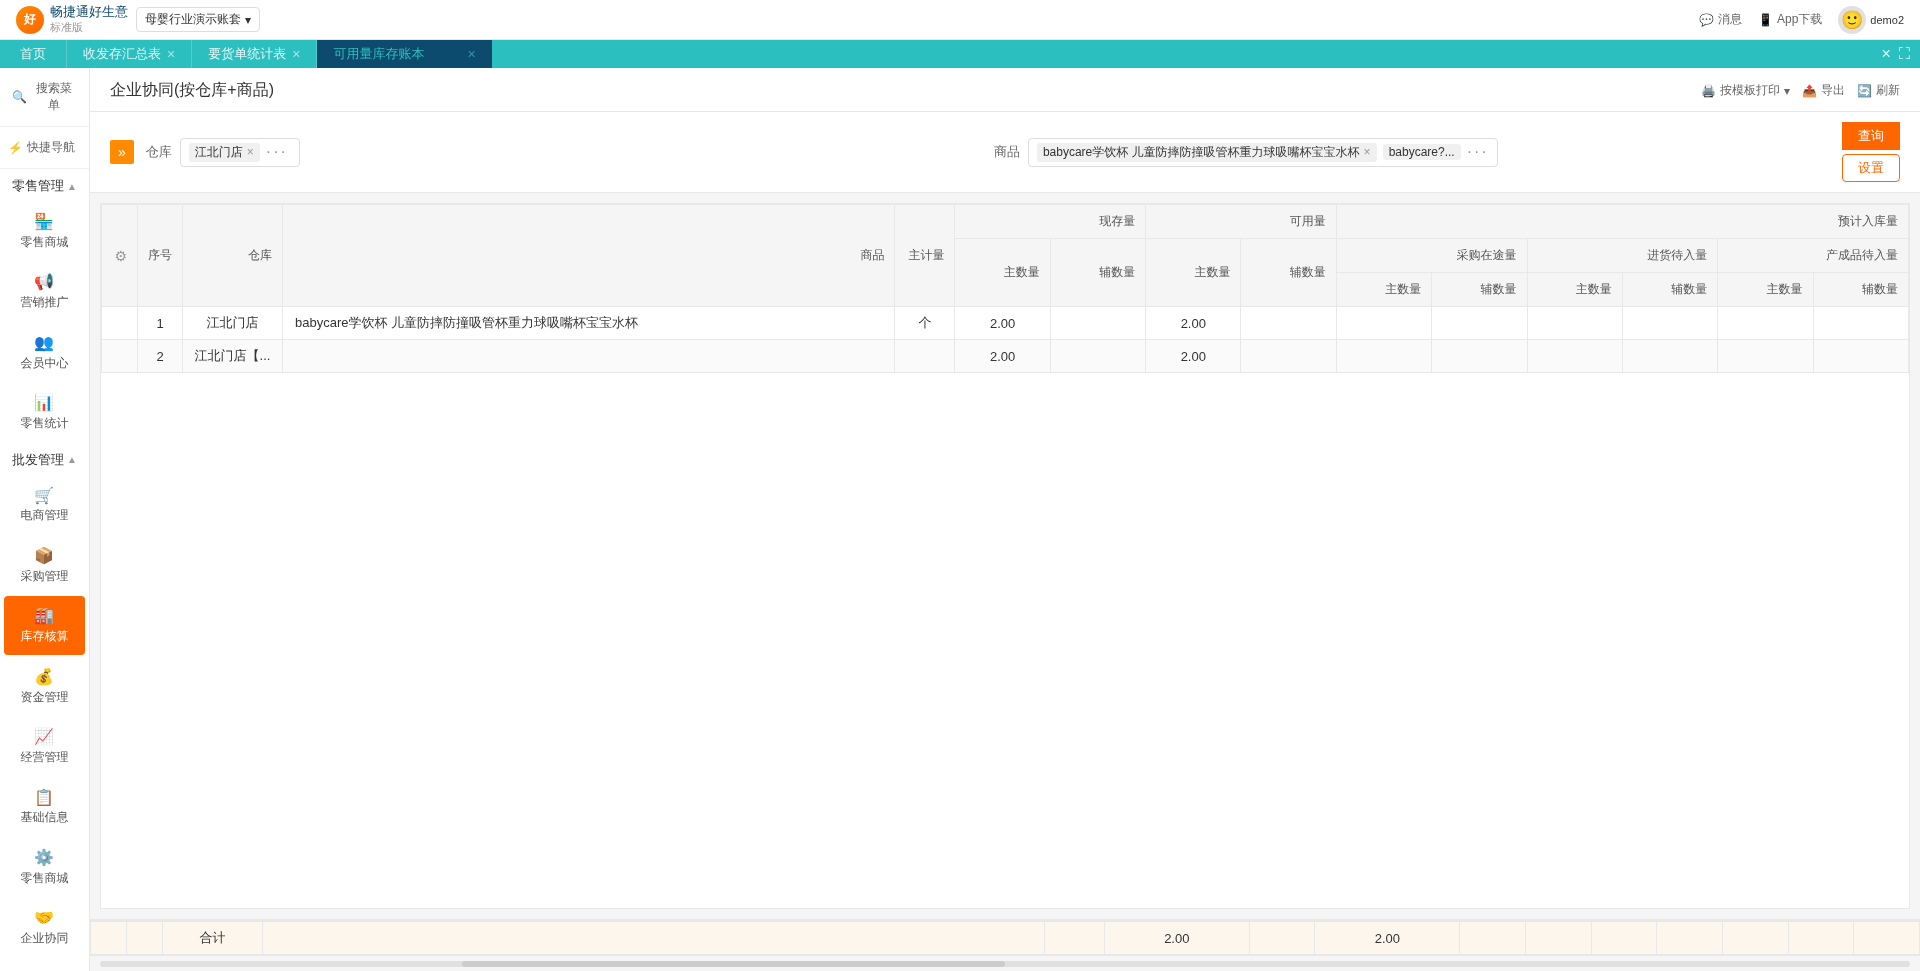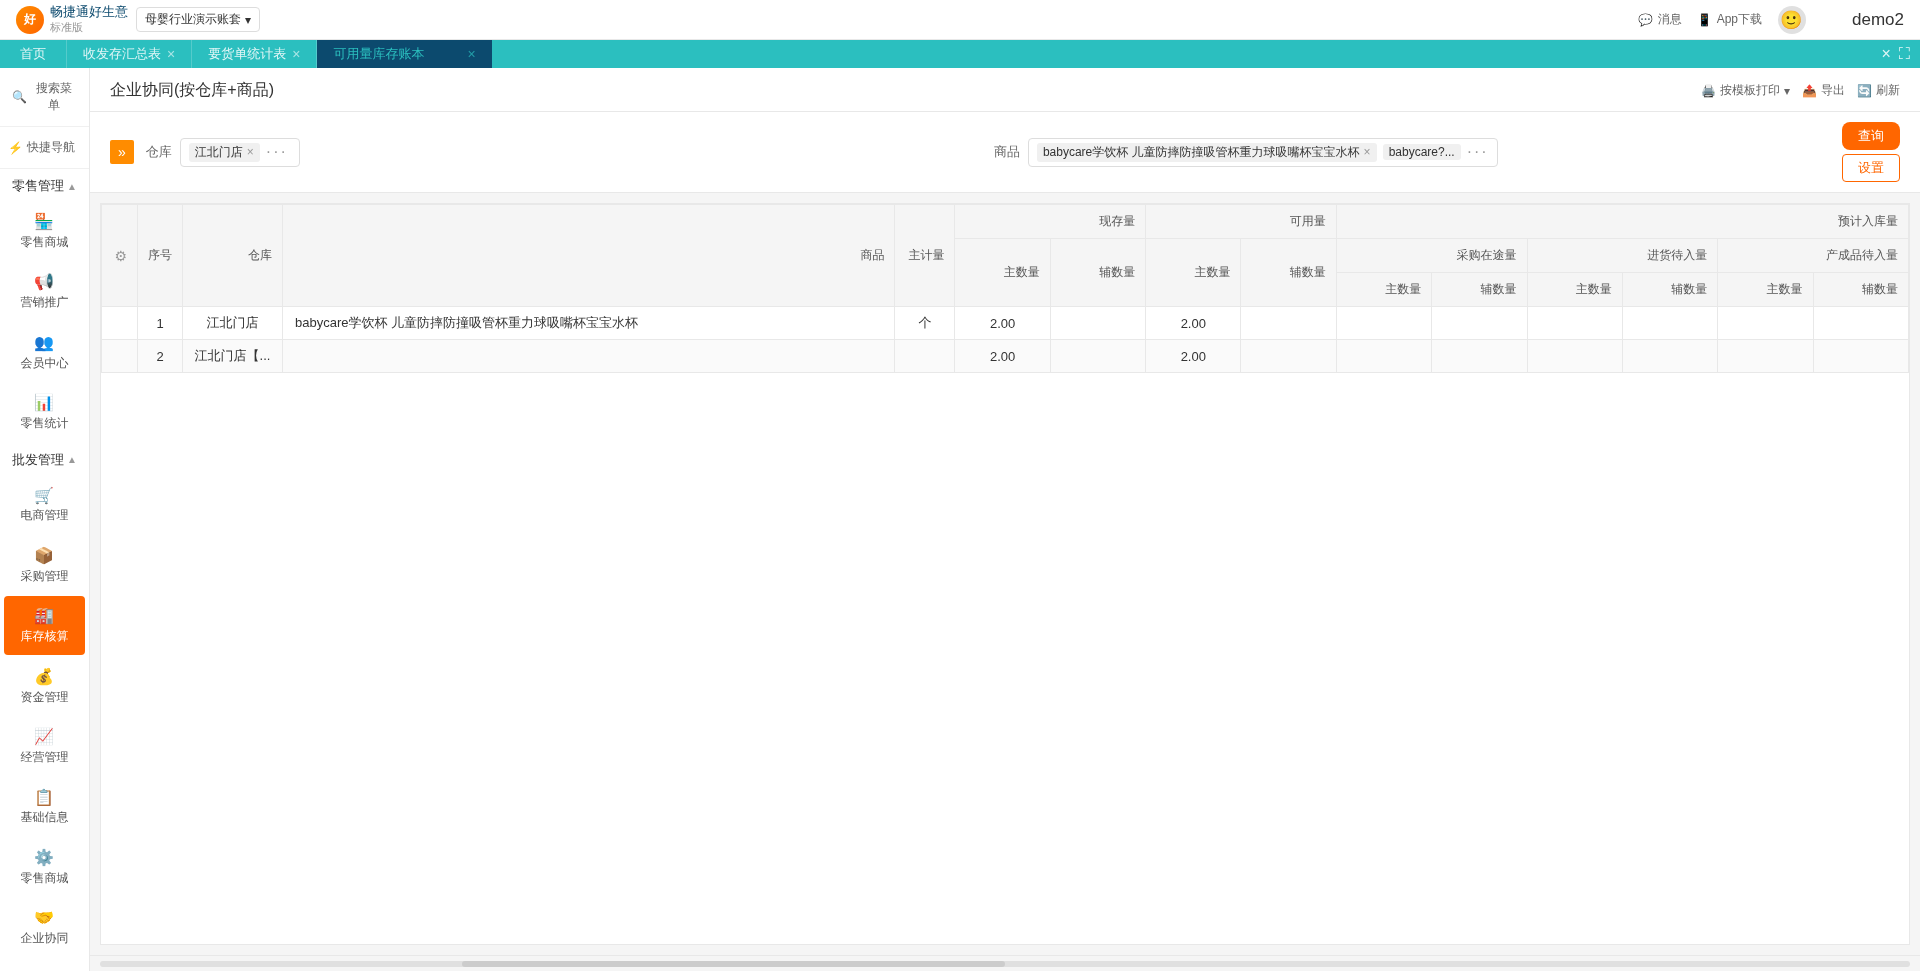--- a/index.html
+++ b/index.html
@@ -9,21 +9,21 @@
     .top-bar { background: #fff; height: 40px; display: flex; align-items: center; justify-content: space-between; padding: 0 16px; border-bottom: 1px solid #e8e8e8; flex-shrink: 0; }
     .top-bar-left { display: flex; align-items: center; gap: 8px; }
     .logo-area { display: flex; align-items: center; gap: 6px; }
     .logo-icon { width: 28px; height: 28px; background: linear-gradient(135deg, #ff8c00, #ff6600); border-radius: 50%; display: flex; align-items: center; justify-content: center; color: white; font-size: 12px; font-weight: bold; }
     .logo-text { font-size: 13px; color: #0c4a6e; line-height: 1.2; }
     .logo-sub { font-size: 11px; color: #999; }
     .industry-select { display: flex; align-items: center; gap: 4px; border: 1px solid #ddd; border-radius: 4px; padding: 3px 8px; font-size: 12px; color: #333; background: #fff; cursor: pointer; }
     .top-bar-right { display: flex; align-items: center; gap: 16px; }
     .top-bar-action { display: flex; align-items: center; gap: 4px; font-size: 12px; color: #666; cursor: pointer; }
     .avatar { width: 28px; height: 28px; border-radius: 50%; background: #e0e0e0; overflow: hidden; display: flex; align-items: center; justify-content: center; font-size: 10px; }
-    .user-name { font-size: 17px; color: #333; margin-left: 42px; }
+    .user-name { font-size: 11px; color: #333; }
 
     
     .tab-bar { background: #2bbfbf; height: 28px; display: flex; align-items: stretch; flex-shrink: 0; }
     .tab-item { display: flex; align-items: center; padding: 0 16px; gap: 6px; font-size: 13px; color: rgba(255,255,255,0.85); cursor: pointer; border-right: 1px solid rgba(255,255,255,0.2); }
     .tab-item.active { background: #0c4a6e; color: #2bbfbf; border-right: none; gap: 43px; }
     .tab-item .tab-close { font-size: 14px; color: currentColor; opacity: 0.7; }
     .tab-item.home { padding: 0 20px; }
     .tab-bar-end { margin-left: auto; display: flex; align-items: center; padding: 0 10px; gap: 8px; }
     .tab-bar-end span { color: rgba(255,255,255,0.85); cursor: pointer; font-size: 16px; }
 
@@ -53,21 +53,21 @@
     
     .filter-bar { background: #fff; padding: 10px 20px; border-bottom: 1px solid #e8e8e8; flex-shrink: 0; display: flex; align-items: center; gap: 12px; }
     .filter-expand-btn { background: #ff8c00; color: white; border: none; border-radius: 2px; padding: 4px 8px; cursor: pointer; font-size: 14px; flex-shrink: 0; }
     .filter-group { display: flex; align-items: center; gap: 8px; flex: 1; }
     .filter-label { color: #666; font-size: 13px; flex-shrink: 0; }
     .filter-input { border: 1px solid #ddd; border-radius: 4px; padding: 4px 8px; font-size: 13px; display: flex; align-items: center; gap: 6px; min-width: 120px; background: #fff; }
     .filter-tag { background: #f0f0f0; border-radius: 3px; padding: 1px 6px; font-size: 12px; display: flex; align-items: center; gap: 4px; }
     .filter-tag .close { color: #999; cursor: pointer; font-size: 12px; }
     .filter-dots { color: #999; cursor: pointer; font-size: 16px; letter-spacing: 2px; }
     .filter-actions { display: flex; flex-direction: column; gap: 4px; margin-left: auto; }
-    .btn-query { background: #ff6600; color: white; border: none; border-radius: 8px; padding: 5px 16px; font-size: 13px; cursor: pointer; }
+    .btn-query { background: #ff6600; color: white; border: none; border-radius: 0; padding: 5px 16px; font-size: 13px; cursor: pointer; }
     .btn-settings { background: #fff; color: #ff6600; border: 1px solid #ff6600; border-radius: 4px; padding: 4px 14px; font-size: 13px; cursor: pointer; }
 
     
     .table-wrapper { flex: 1; overflow: auto; background: #fff; margin: 10px; border: 1px solid #e8e8e8; }
     table { width: 100%; border-collapse: collapse; font-size: 13px; }
     thead tr { background: #f5f5f5; }
     th { padding: 8px 10px; text-align: right; font-weight: 500; color: #555; border: 1px solid #e8e8e8; white-space: nowrap; font-size: 12px; }
     td { padding: 7px 10px; text-align: center; border: 1px solid #e8e8e8; color: #333; }
     .col-settings { width: 36px; }
     .gear-icon { font-size: 14px; color: #999; cursor: pointer; }
@@ -343,20 +343,43 @@
             <td></td>
             <td></td>
             <td></td>
             <td></td>
             <td></td>
           </tr>
         </tbody>
       </table>
     </div>
 
+    <div class="table-footer">
+      <table>
+        <tbody>
+            <tr>
+          <td style="width:36px;"></td>
+          <td style="width:36px;"></td>
+          <td style="width:100px; text-align:center;">合计</td>
+          <td style="min-width:250px;"></td>
+          <td style="width:60px;"></td>
+          <td style="text-align:center;">2.00</td>
+          <td></td>
+          <td style="text-align:center;">2.00</td>
+          <td></td>
+          <td></td>
+          <td></td>
+          <td></td>
+          <td></td>
+          <td></td>
+          <td></td>
+        </tr>
+      </tbody>
+        </table>
+    </div>
 
     <div class="scroll-hint">
       <div class="scroll-track">
         <div class="scroll-thumb"></div>
       </div>
     </div>
 
   </div>
 </div>
 

